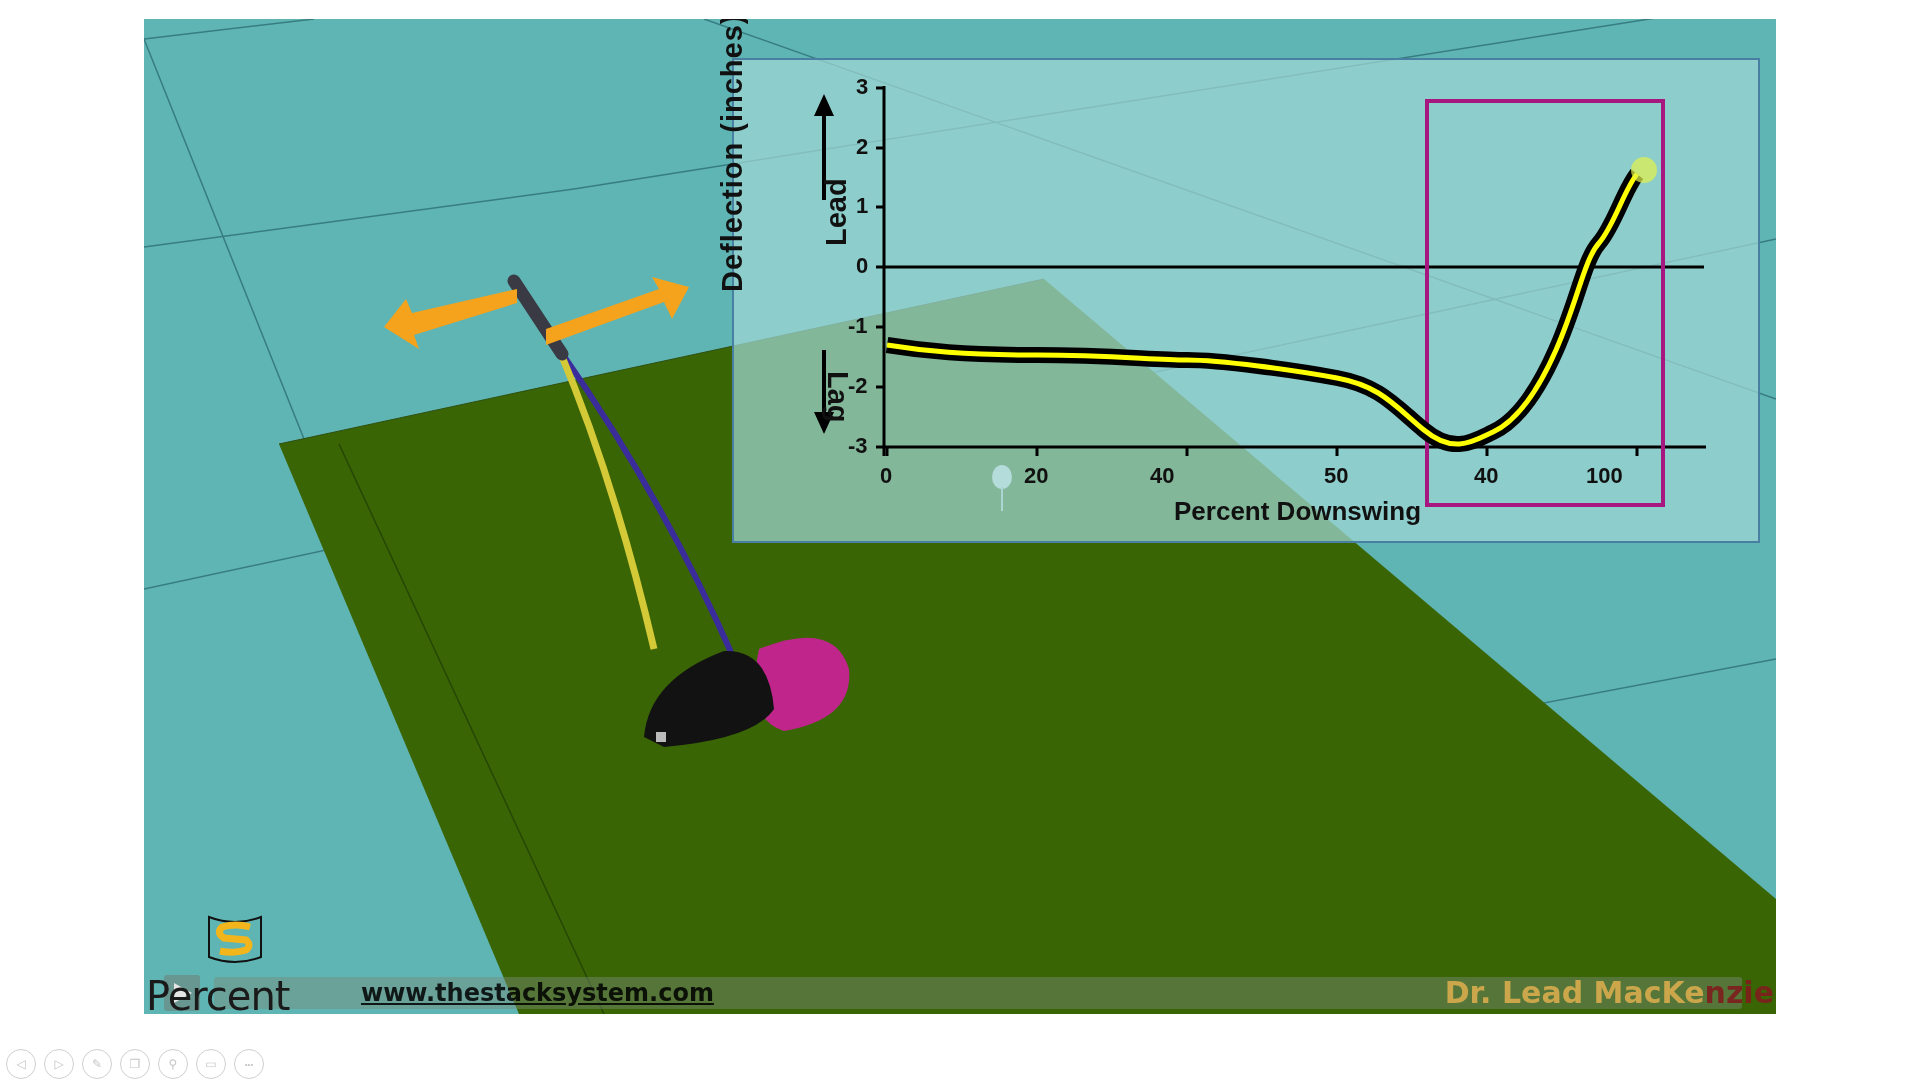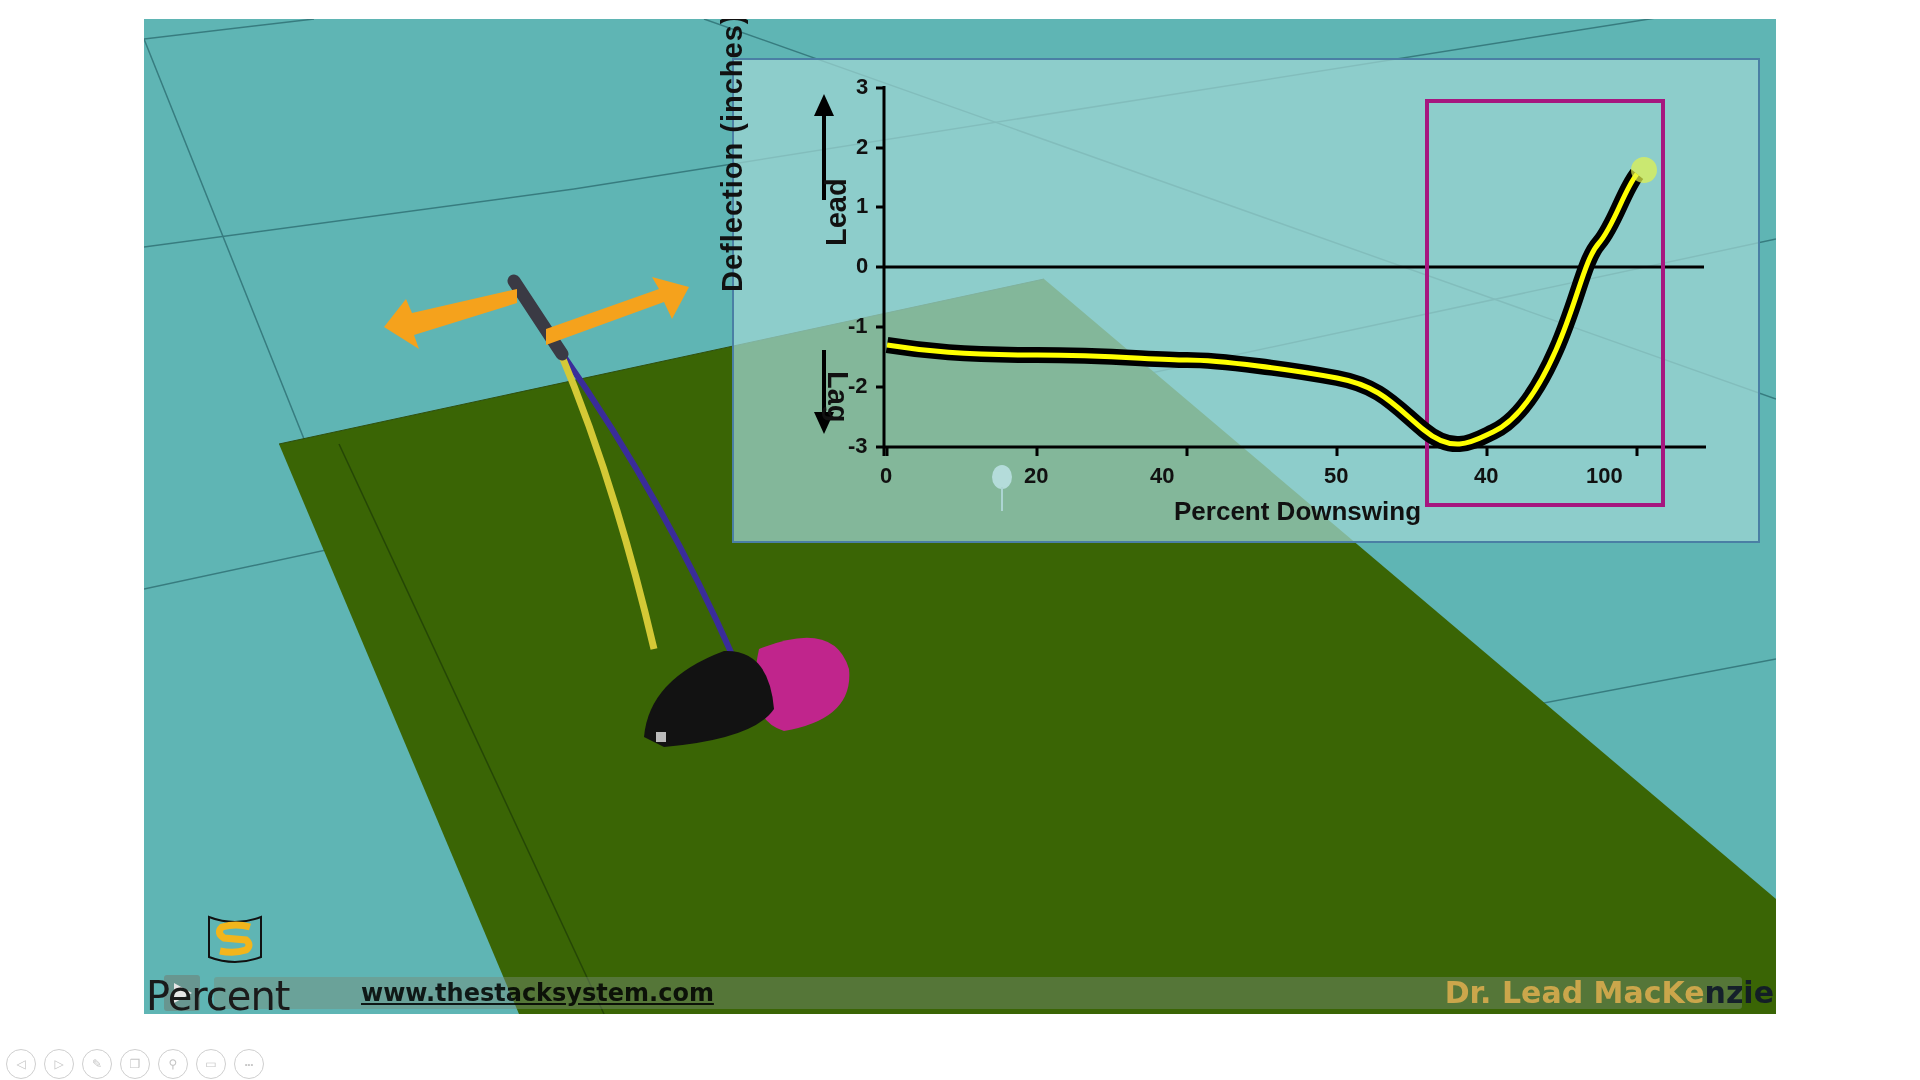--- a/index.html
+++ b/index.html
@@ -12,21 +12,21 @@
   .tick-label{position:absolute;font-size:22px;font-weight:bold;color:#111;font-family:"Liberation Sans",sans-serif;}
   .xtitle{position:absolute;left:440px;top:436px;font-size:26px;font-weight:bold;color:#111;font-family:"Liberation Sans",sans-serif;}
   .lead-label{position:absolute;left:86px;top:186px;transform:rotate(-90deg);transform-origin:left top;font-size:29px;font-weight:bold;color:#111;}
   .lag-label{position:absolute;left:120px;top:311px;transform:rotate(90deg);transform-origin:left top;font-size:29px;font-weight:bold;color:#111;}
   .bottom-bar{position:absolute;left:0;top:956px;width:1632px;height:36px;}
   .bar-strip{position:absolute;left:70px;top:2px;width:1528px;height:32px;background:rgba(120,140,120,0.45);border-radius:3px;}
   .play-btn{position:absolute;left:20px;top:0;width:36px;height:36px;background:rgba(110,130,120,0.6);border-radius:3px;}
   .logo-text{position:absolute;left:2px;top:-2px;font-size:40px;color:#1a1a1a;font-family:"DejaVu Sans",sans-serif;letter-spacing:-1px;}
   .url{position:absolute;left:190px;top:4px;font-size:24px;color:#000000;font-weight:bold;text-decoration:underline;font-family:"DejaVu Sans",sans-serif;opacity:0.85;margin-left:27px;}
   .author{position:absolute;right:2px;top:0px;font-size:30px;color:#d8ac4e;font-weight:bold;font-family:"DejaVu Sans",sans-serif;opacity:0.9;}
-  .author-end{color:#0f172a;}
+  .author-end{color:#7f1d1d;}
   .logo-shield{position:absolute;left:62px;top:894px;}
   .toolbar{position:absolute;left:6px;top:1049px;display:flex;gap:8px;}
   .tb-btn{width:30px;height:30px;border:1.5px solid #cfcfcf;border-radius:50%;box-sizing:border-box;display:flex;align-items:center;justify-content:center;color:#c4c4c4;font-size:12px;}
 </style>
 </head>
 <body>
 
 <div class="slide">
 
   <svg class="scene" width="1632" height="995">

